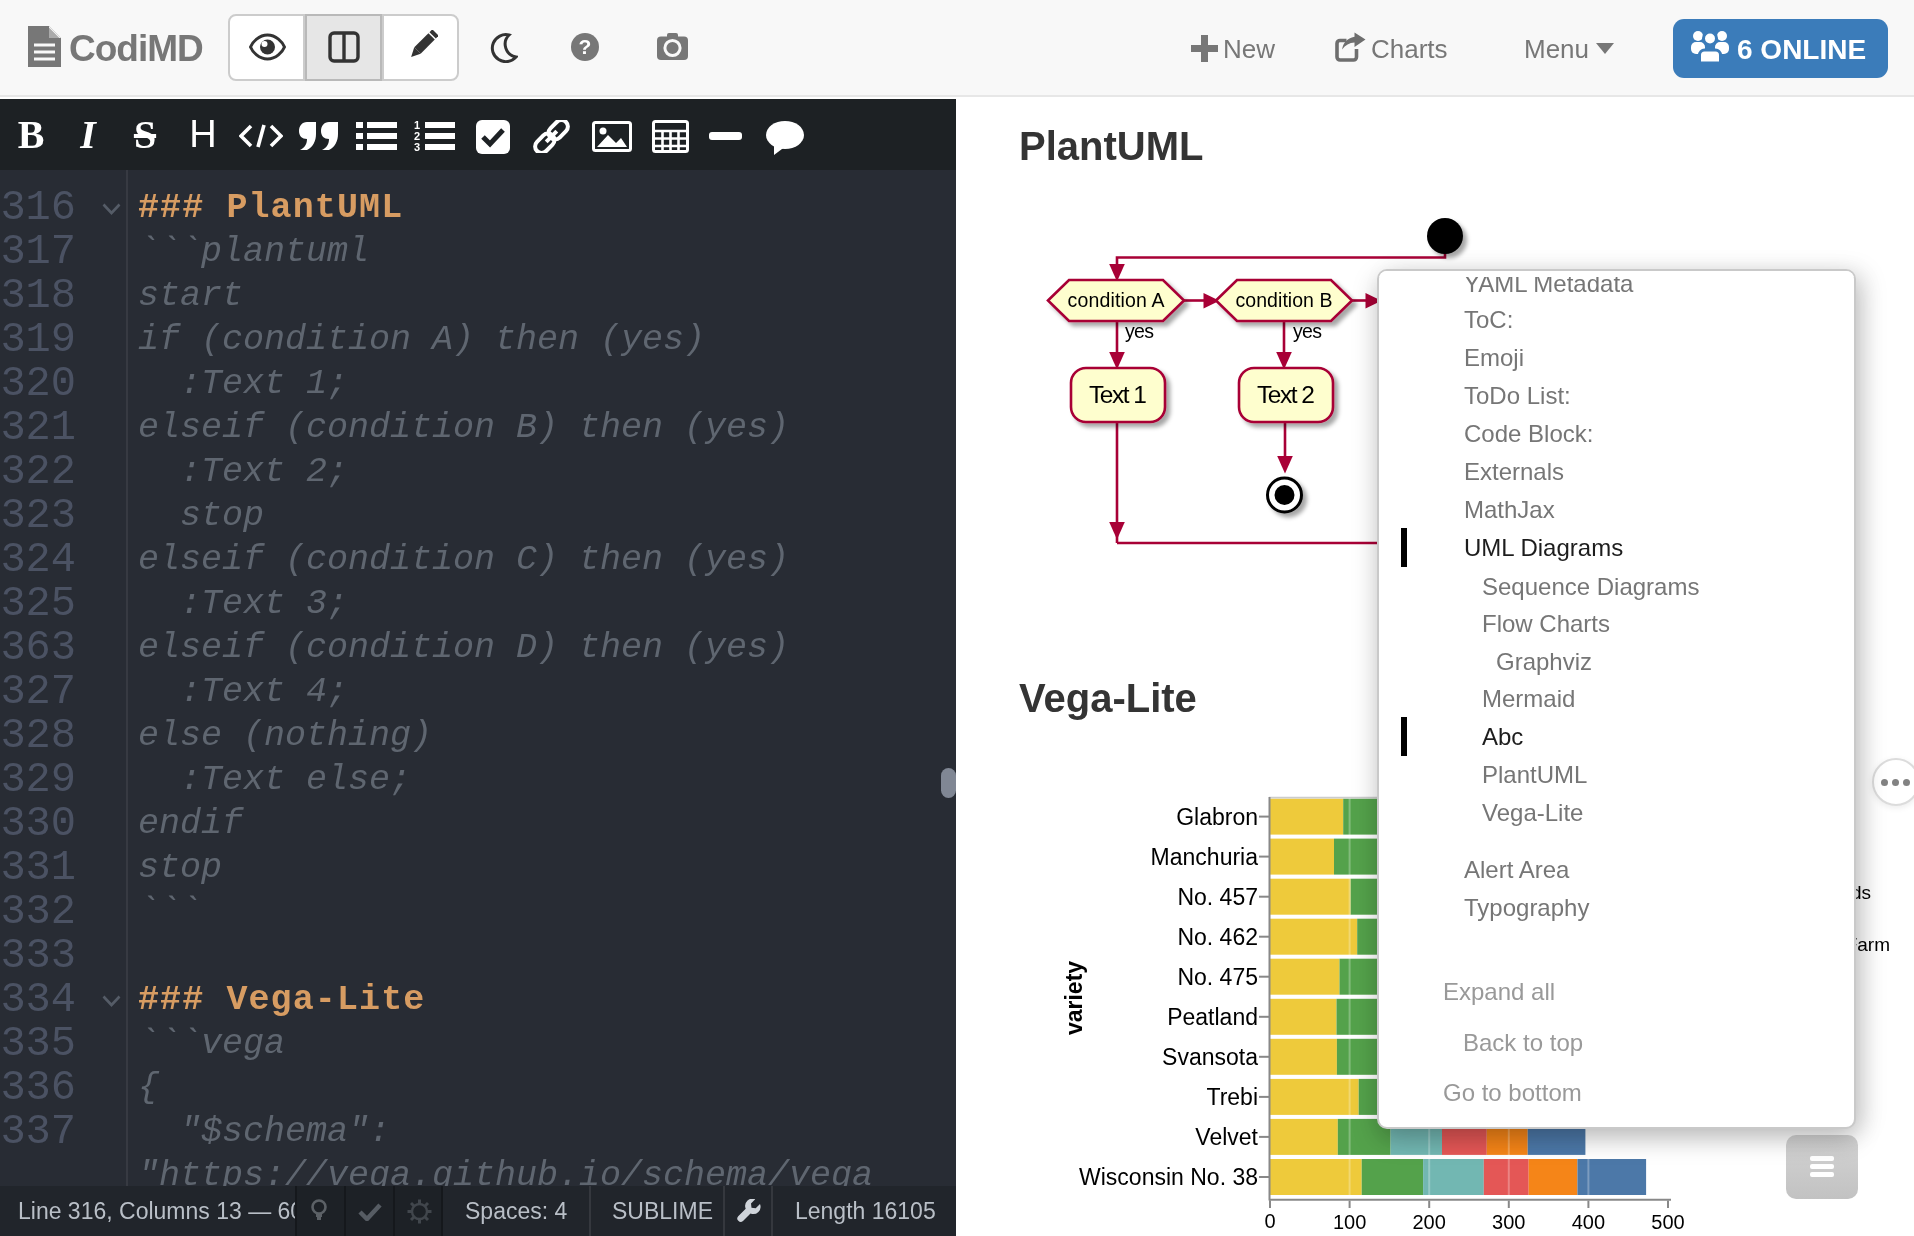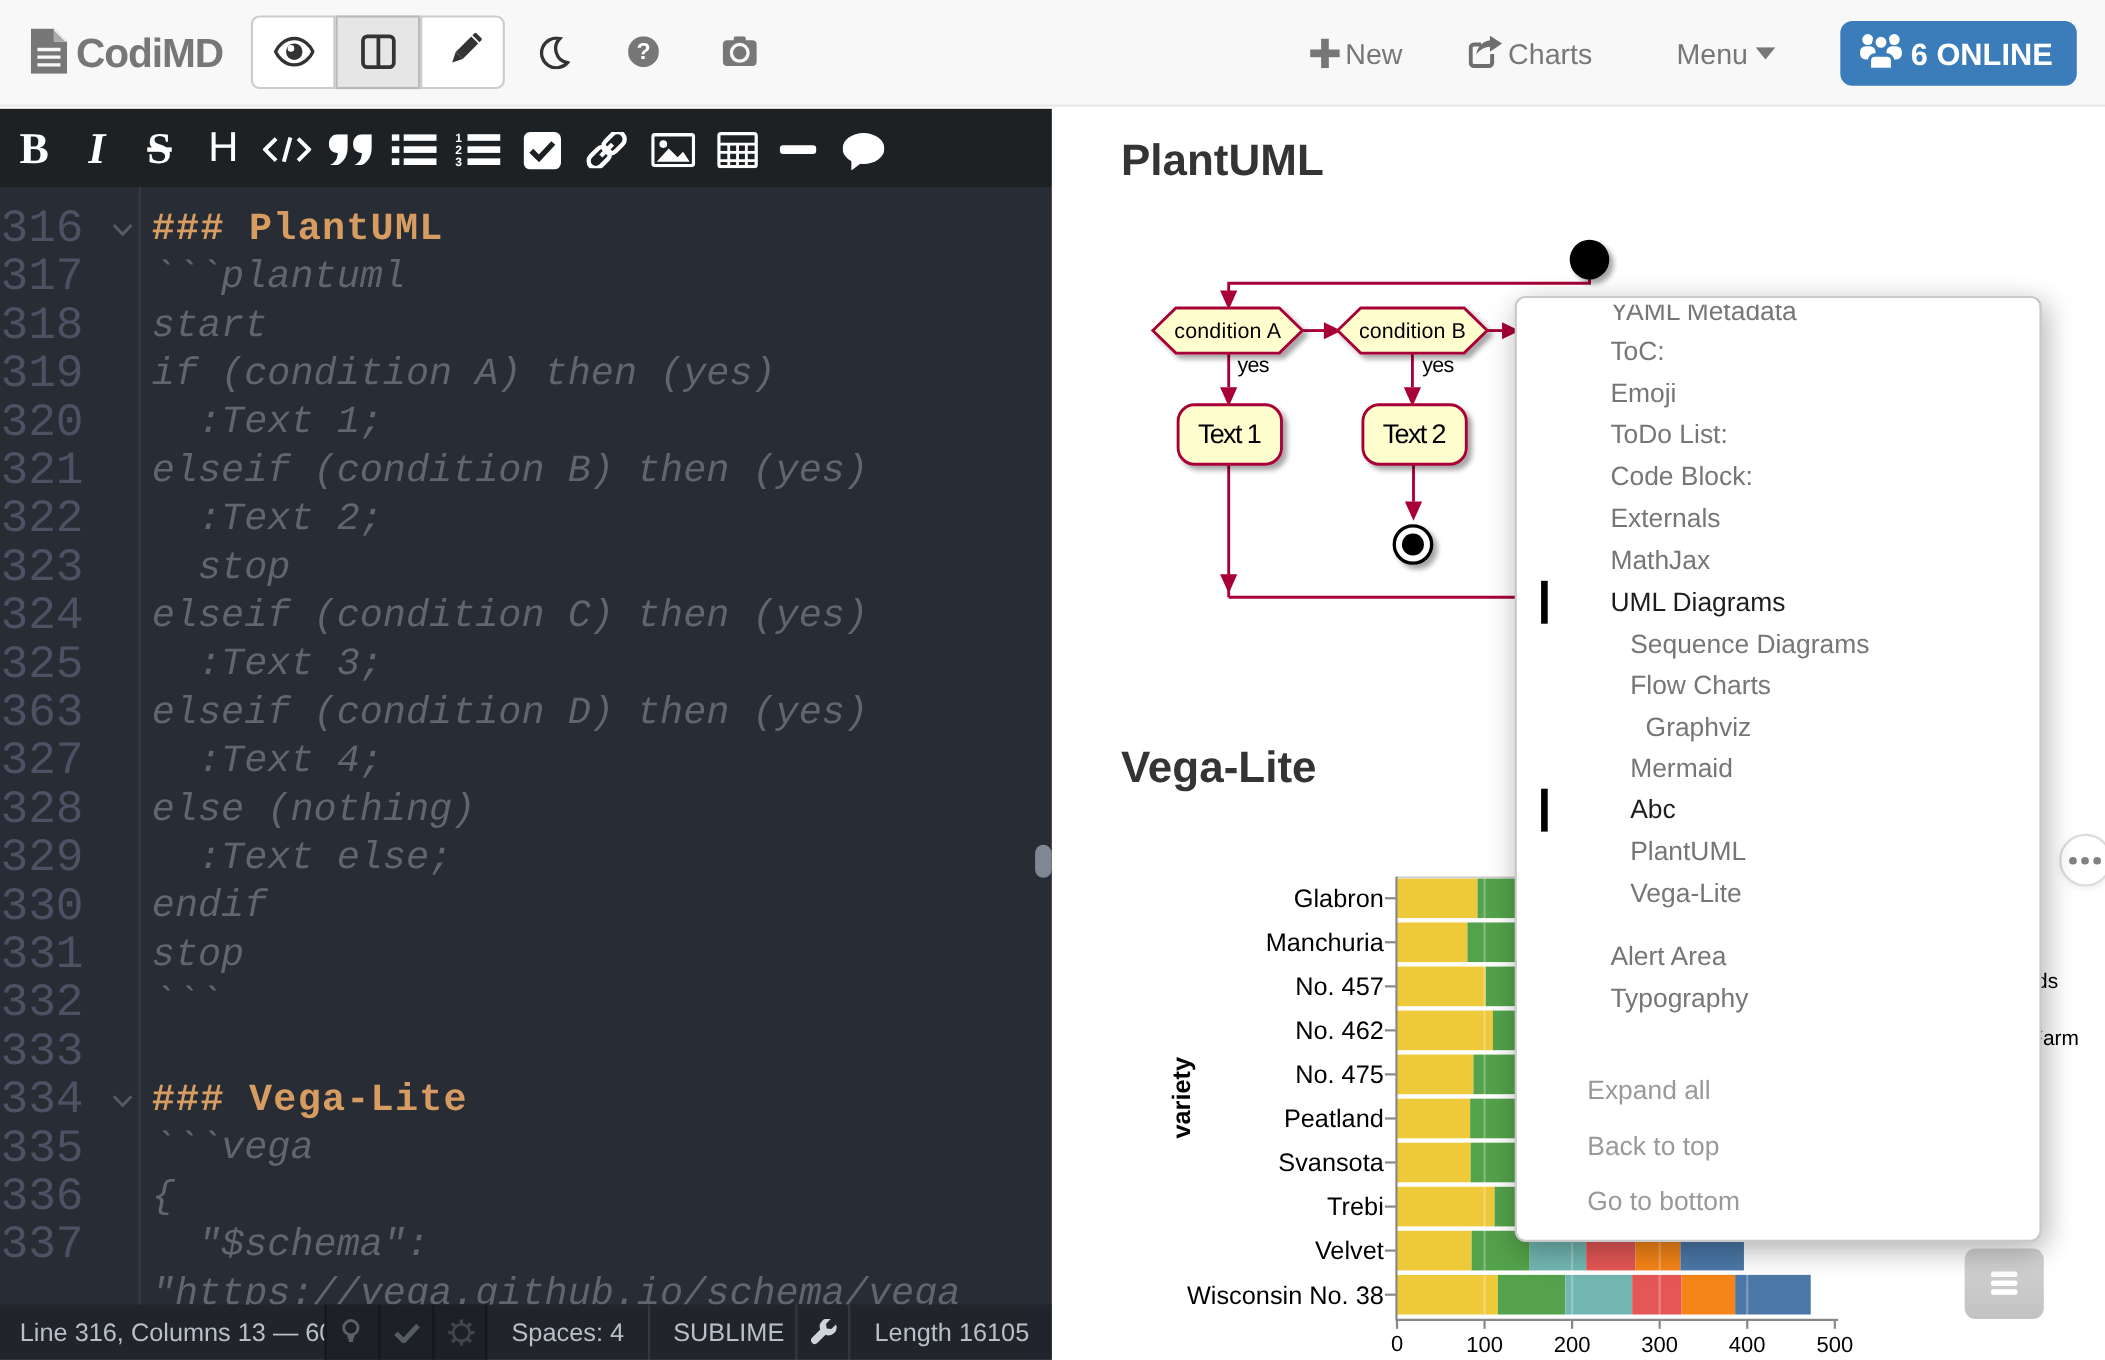--- a/index.html
+++ b/index.html
@@ -481,17 +481,17 @@
   <div class="mi sub" style="top:302px;">Sequence Diagrams</div>
   <div class="mi sub" style="top:339px;">Flow Charts</div>
   <div class="mi sub" style="top:377px;margin-left:14px;">Graphviz</div>
   <div class="mi sub" style="top:414px;">Mermaid</div>
   <div class="mi sub act" style="top:452px;">Abc</div>
   <div class="mi sub" style="top:490px;">PlantUML</div>
   <div class="mi sub" style="top:528px;">Vega-Lite</div>
   <div class="mi" style="top:585px;">Alert Area</div>
   <div class="mi" style="top:623px;">Typography</div>
   <div class="mi foot" style="top:707px;">Expand all</div>
-  <div class="mi foot" style="top:758px;">Back to top</div>
+  <div class="mi foot" style="top:758px;margin-left:20px;">Back to top</div>
   <div class="mi foot" style="top:808px;">Go to bottom</div>
   <div class="mbar" style="top:257px;height:39px;"></div>
   <div class="mbar" style="top:446px;height:39px;"></div>
 </div>
 
 </body></html>

